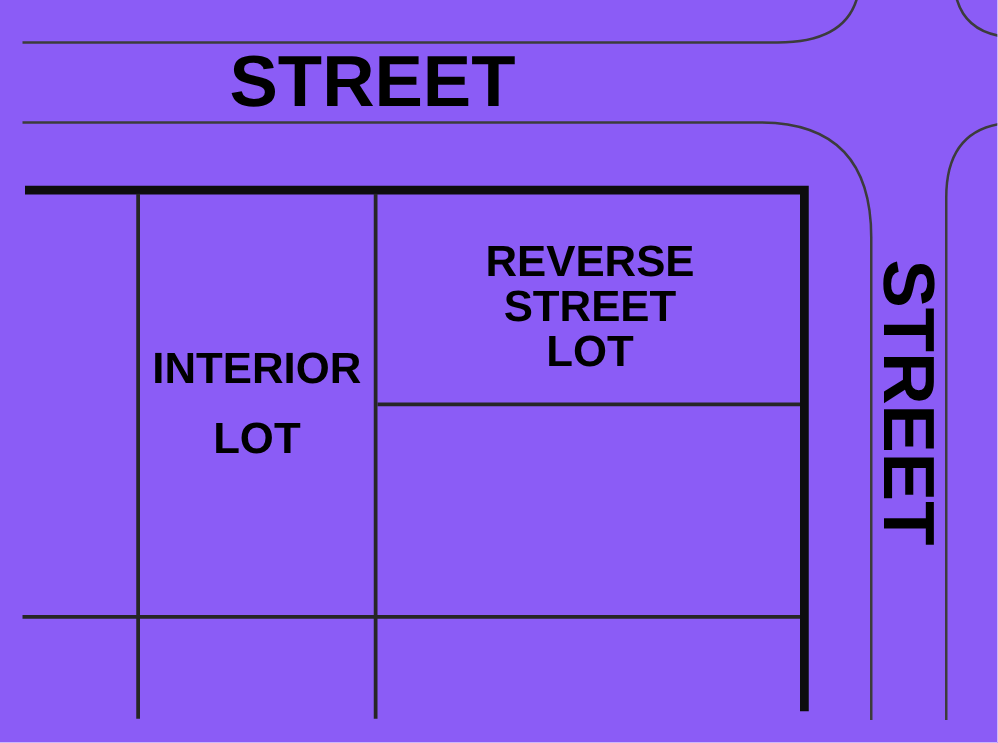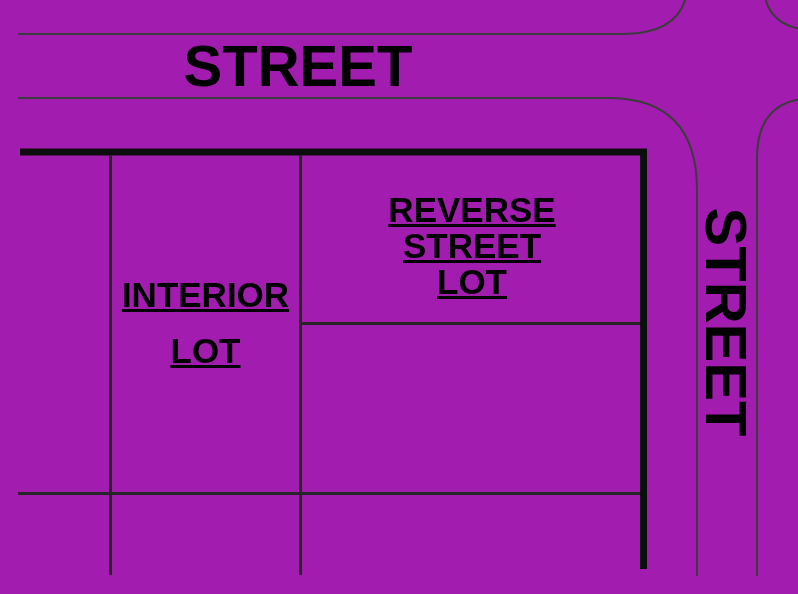--- a/index.html
+++ b/index.html
@@ -4,21 +4,21 @@
 <style>
   html, body {
     margin: 0;
     padding: 0;
     background: #ffffff;
   }
   #stage {
     position: relative;
     width: 798px;
     height: 594px;
-    background: #a21caf;
+    background: #8b5cf6;
     overflow: hidden;
     font-family: "Liberation Sans", "DejaVu Sans", sans-serif;
   }
   #diagram-lines {
     position: absolute;
     left: 0;
     top: 0;
     width: 798px;
     height: 594px;
   }
@@ -46,21 +46,20 @@
     left: 577px;
     top: 292px;
     width: 300px;
     height: 60px;
     transform: rotate(90deg);
   }
   .lot-label {
     flex-direction: column;
     font-size: 35px;
     line-height: 36px;
-    text-decoration: underline;
   }
   #interior-lot-label {
     left: 110px;
     top: 153px;
     width: 191px;
     height: 340px;
     gap: 20px;
   }
   #reverse-corner-lot-label {
     left: 301px;

